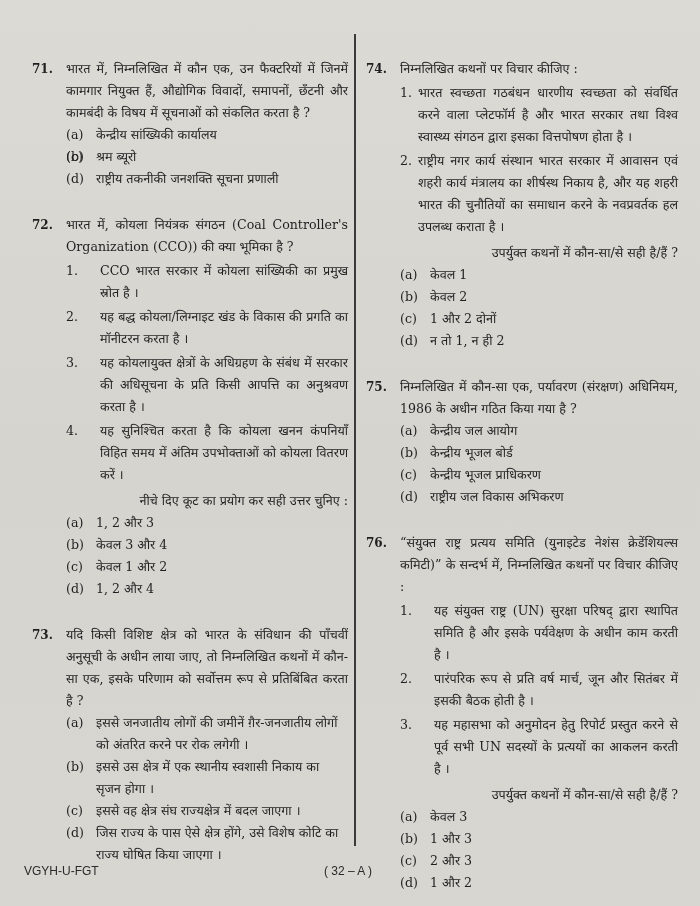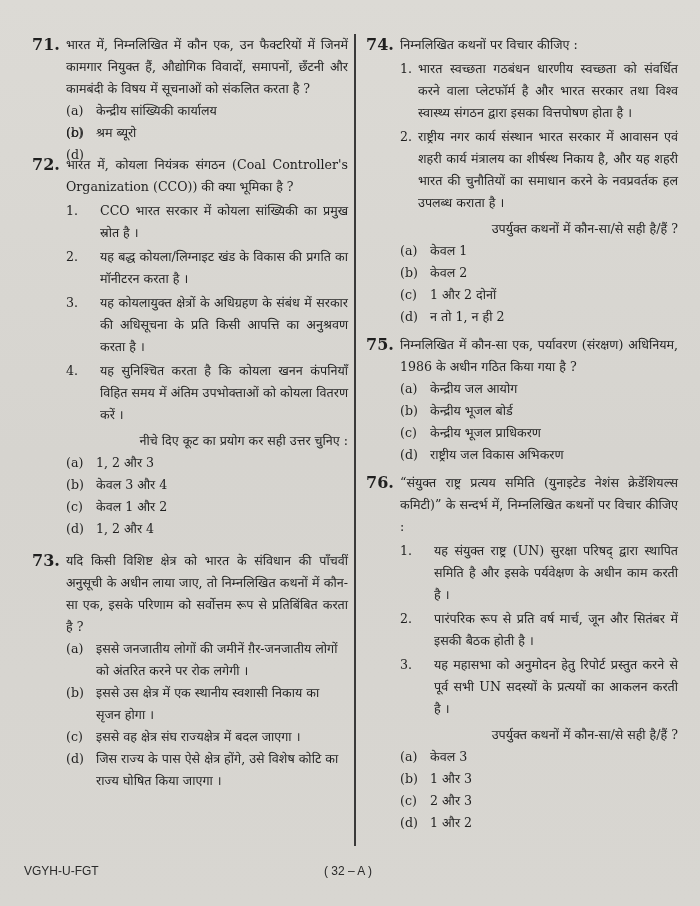--- a/index.html
+++ b/index.html
@@ -24,23 +24,23 @@
     .col-left { left: 32px; width: 316px; }
     .col-right { left: 366px; width: 312px; }
     .divider {
       position: absolute; left: 354px; top: 34px; width: 2px; height: 812px;
       background: #3a3a3a;
     }
     .q { position: relative; padding-left: 34px; margin-bottom: 6px; }
     .q-num {
       position: absolute; left: 0; top: 0;
       font-weight: bold; font-family: "DejaVu Serif", serif;
-      font-size: 16px;
+      font-size: 12px;
     }
-    .q-text { text-align: justify; }
+    .q-text { text-align: justify; margin-top: 24px; }
     .opt { position: relative; padding-left: 30px; }
     .opt-label { position: absolute; left: 0; top: 0; }
     .stmt { position: relative; padding-left: 34px; text-align: justify; margin-top: 2px; }
     .stmt-num { position: absolute; left: 0; top: 0; }
     .stmt-tight { padding-left: 18px; }
     .prompt { margin-top: 4px; text-align: right; }
     .footer {
       position: absolute; top: 860px; left: 24px; width: 652px;
       font-family: "Liberation Sans", "DejaVu Sans", sans-serif;
       font-size: 12px; color: #2a2a2a;
@@ -56,21 +56,21 @@
   <div class="divider"></div>
 
   <div class="col col-left">
 
     <div class="q">
       <span class="q-num">71.</span>
       <div class="q-text">भारत में, निम्नलिखित में कौन एक, उन फैक्टरियों में जिनमें कामगार नियुक्त हैं, औद्योगिक विवादों, समापनों, छँटनी और कामबंदी के विषय में सूचनाओं को संकलित करता है ?</div>
       <div class="opt"><span class="opt-label">(a)</span><span>केन्द्रीय सांख्यिकी कार्यालय</span></div>
       <div class="opt"><span class="opt-label">(b)</span></div>
       <div class="opt"><span class="opt-label">(c)</span><span>श्रम ब्यूरो</span></div>
-      <div class="opt"><span class="opt-label">(d)</span></div>
+      <div class="opt"><span class="opt-label">(d)</span><span>राष्ट्रीय तकनीकी जनशक्ति सूचना प्रणाली</span></div>
     </div>
 
     <div class="q" style="margin-top:10px;">
       <span class="q-num">72.</span>
       <div class="q-text">भारत में, कोयला नियंत्रक संगठन (Coal Controller's Organization (CCO)) की क्या भूमिका है ?</div>
       <div class="stmt"><span class="stmt-num">1.</span><span>CCO भारत सरकार में कोयला सांख्यिकी का प्रमुख स्रोत है ।</span></div>
       <div class="stmt"><span class="stmt-num">2.</span><span>यह बद्ध कोयला/लिग्नाइट खंड के विकास की प्रगति का मॉनीटरन करता है ।</span></div>
       <div class="stmt"><span class="stmt-num">3.</span><span>यह कोयलायुक्त क्षेत्रों के अधिग्रहण के संबंध में सरकार की अधिसूचना के प्रति किसी आपत्ति का अनुश्रवण करता है ।</span></div>
       <div class="stmt"><span class="stmt-num">4.</span><span>यह सुनिश्चित करता है कि कोयला खनन कंपनियाँ विहित समय में अंतिम उपभोक्ताओं को कोयला वितरण करें ।</span></div>
       <div class="prompt">नीचे दिए कूट का प्रयोग कर सही उत्तर चुनिए :</div>

